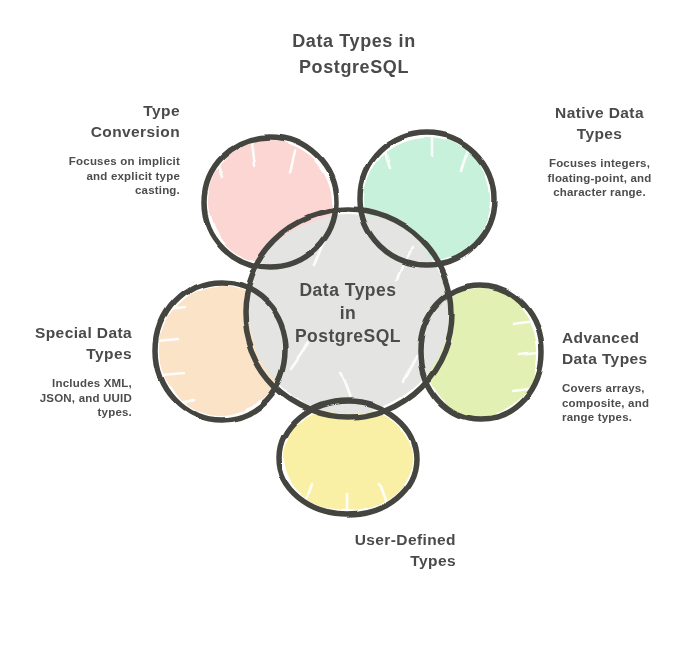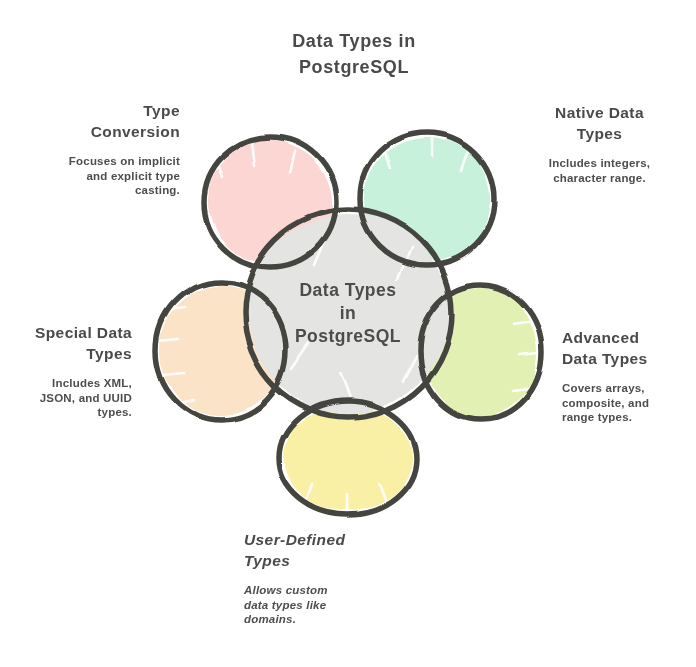--- a/index.html
+++ b/index.html
@@ -61,21 +61,21 @@
     line-height: 14.5px;
     font-weight: bold;
     letter-spacing: 0.2px;
     color: #4d4d4d;
   }
   .label span { display: block; }
   .label-tc { top: 100px; right: 516px; width: 190px; text-align: right; }
   .label-nd { top: 102px; left: 512px; width: 175px; text-align: center; }
   .label-sd { top: 322px; right: 564px; width: 175px; text-align: right; }
   .label-ad { top: 327px; left: 562px; width: 145px; text-align: left; }
-  .label-ud { top: 529px; left: 244px; width: 202px; text-align: left; font-style: italic; }
+  .label-ud { top: 529px; left: 254px; width: 202px; text-align: right; }
 </style>
 </head>
 <body>
 
 <div class="stage">
 
   <svg class="diagram" width="696" height="667" viewBox="0 0 696 667">
     <defs>
       <filter id="wobbleFill" x="-20%" y="-20%" width="140%" height="140%">
         <feTurbulence type="fractalNoise" baseFrequency="0.014 0.02" numOctaves="2" seed="7" result="n"></feTurbulence>
@@ -152,21 +152,22 @@
       <span>casting.</span>
     </div>
   </div>
 
   <div class="label label-nd">
     <div class="heading">
       <span>Native Data</span>
       <span>Types</span>
     </div>
     <div class="desc">
-      <span>Includes integers,</span>
+      <span>Focuses integers,</span>
+      <span>floating-point, and</span>
       <span>character range.</span>
     </div>
   </div>
 
   <div class="label label-sd">
     <div class="heading">
       <span>Special Data</span>
       <span>Types</span>
     </div>
     <div class="desc">
@@ -186,20 +187,15 @@
       <span>composite, and</span>
       <span>range types.</span>
     </div>
   </div>
 
   <div class="label label-ud">
     <div class="heading">
       <span>User-Defined</span>
       <span>Types</span>
     </div>
-    <div class="desc">
-      <span>Allows custom</span>
-      <span>data types like</span>
-      <span>domains.</span>
-    </div>
   </div>
 
 </div>
 
 </body></html>

